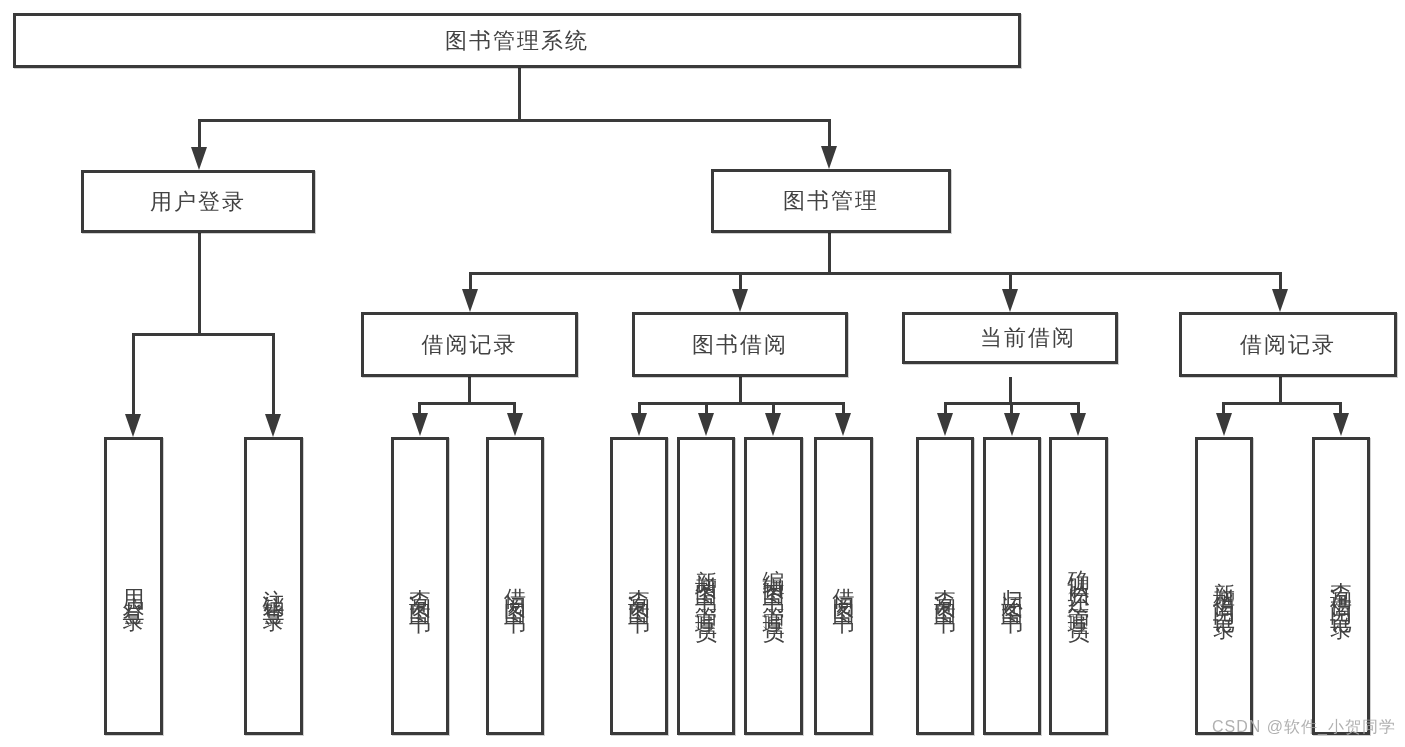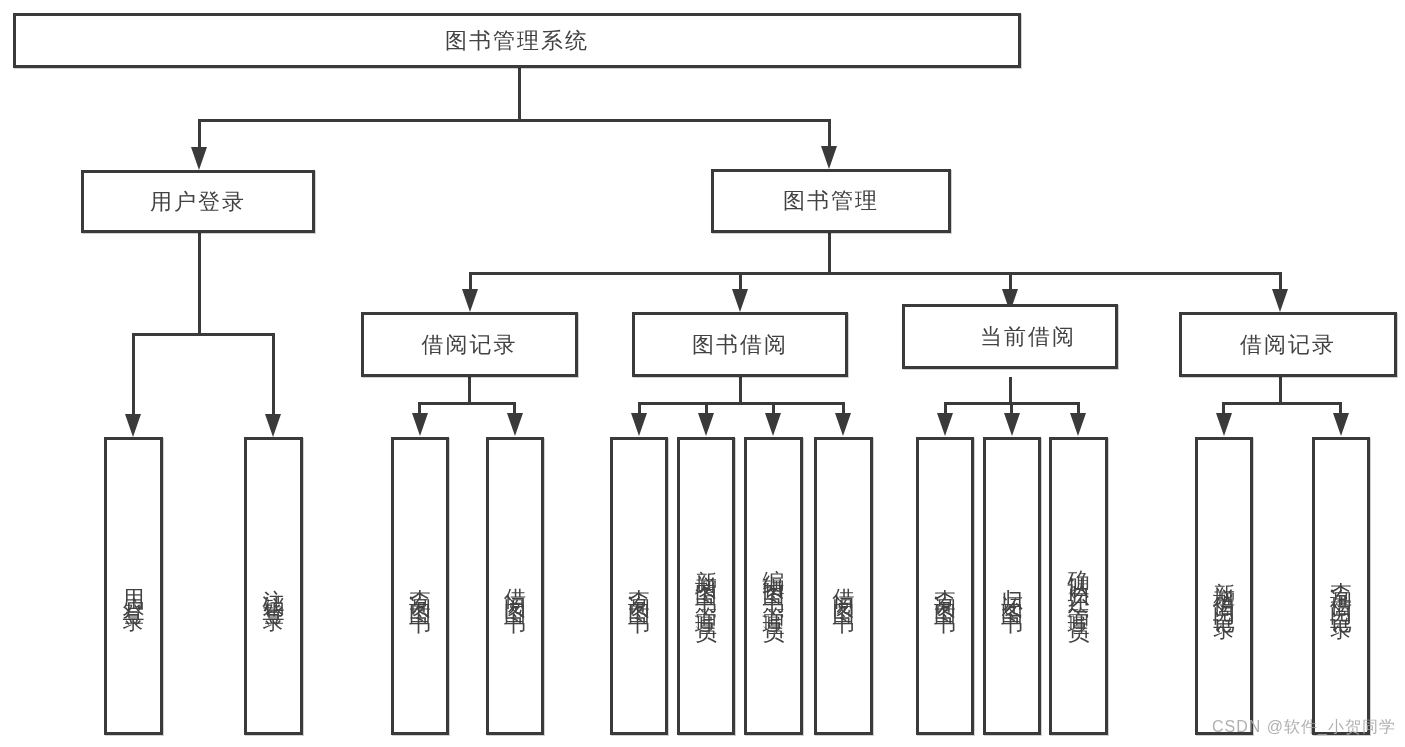--- a/index.html
+++ b/index.html
@@ -95,21 +95,21 @@
   <div class="node" style="left:711px;top:169px;width:240px;height:64px;">
     <span>图书管理</span>
   </div>
 
   <div class="node" style="left:361px;top:312px;width:217px;height:65px;">
     <span>借阅记录</span>
   </div>
   <div class="node" style="left:632px;top:312px;width:216px;height:65px;font-family:Liberation Mono, monospace;">
     <span>图书借阅</span>
   </div>
-  <div class="node" style="left:902px;top:304px;width:216px;height:65px;padding-left:36px;">
+  <div class="node" style="left:902px;top:312px;width:216px;height:52px;padding-left:36px;">
     <span>当前借阅</span>
   </div>
   <div class="node" style="left:1171px;top:312px;width:218px;height:65px;margin-left:8px;">
     <span>借阅记录</span>
   </div>
 
   <div class="node leaf" style="left:104px;top:437px;width:59px;height:298px;">
     <span>用户登录</span>
   </div>
   <div class="node leaf" style="left:244px;top:437px;width:59px;height:298px;">

